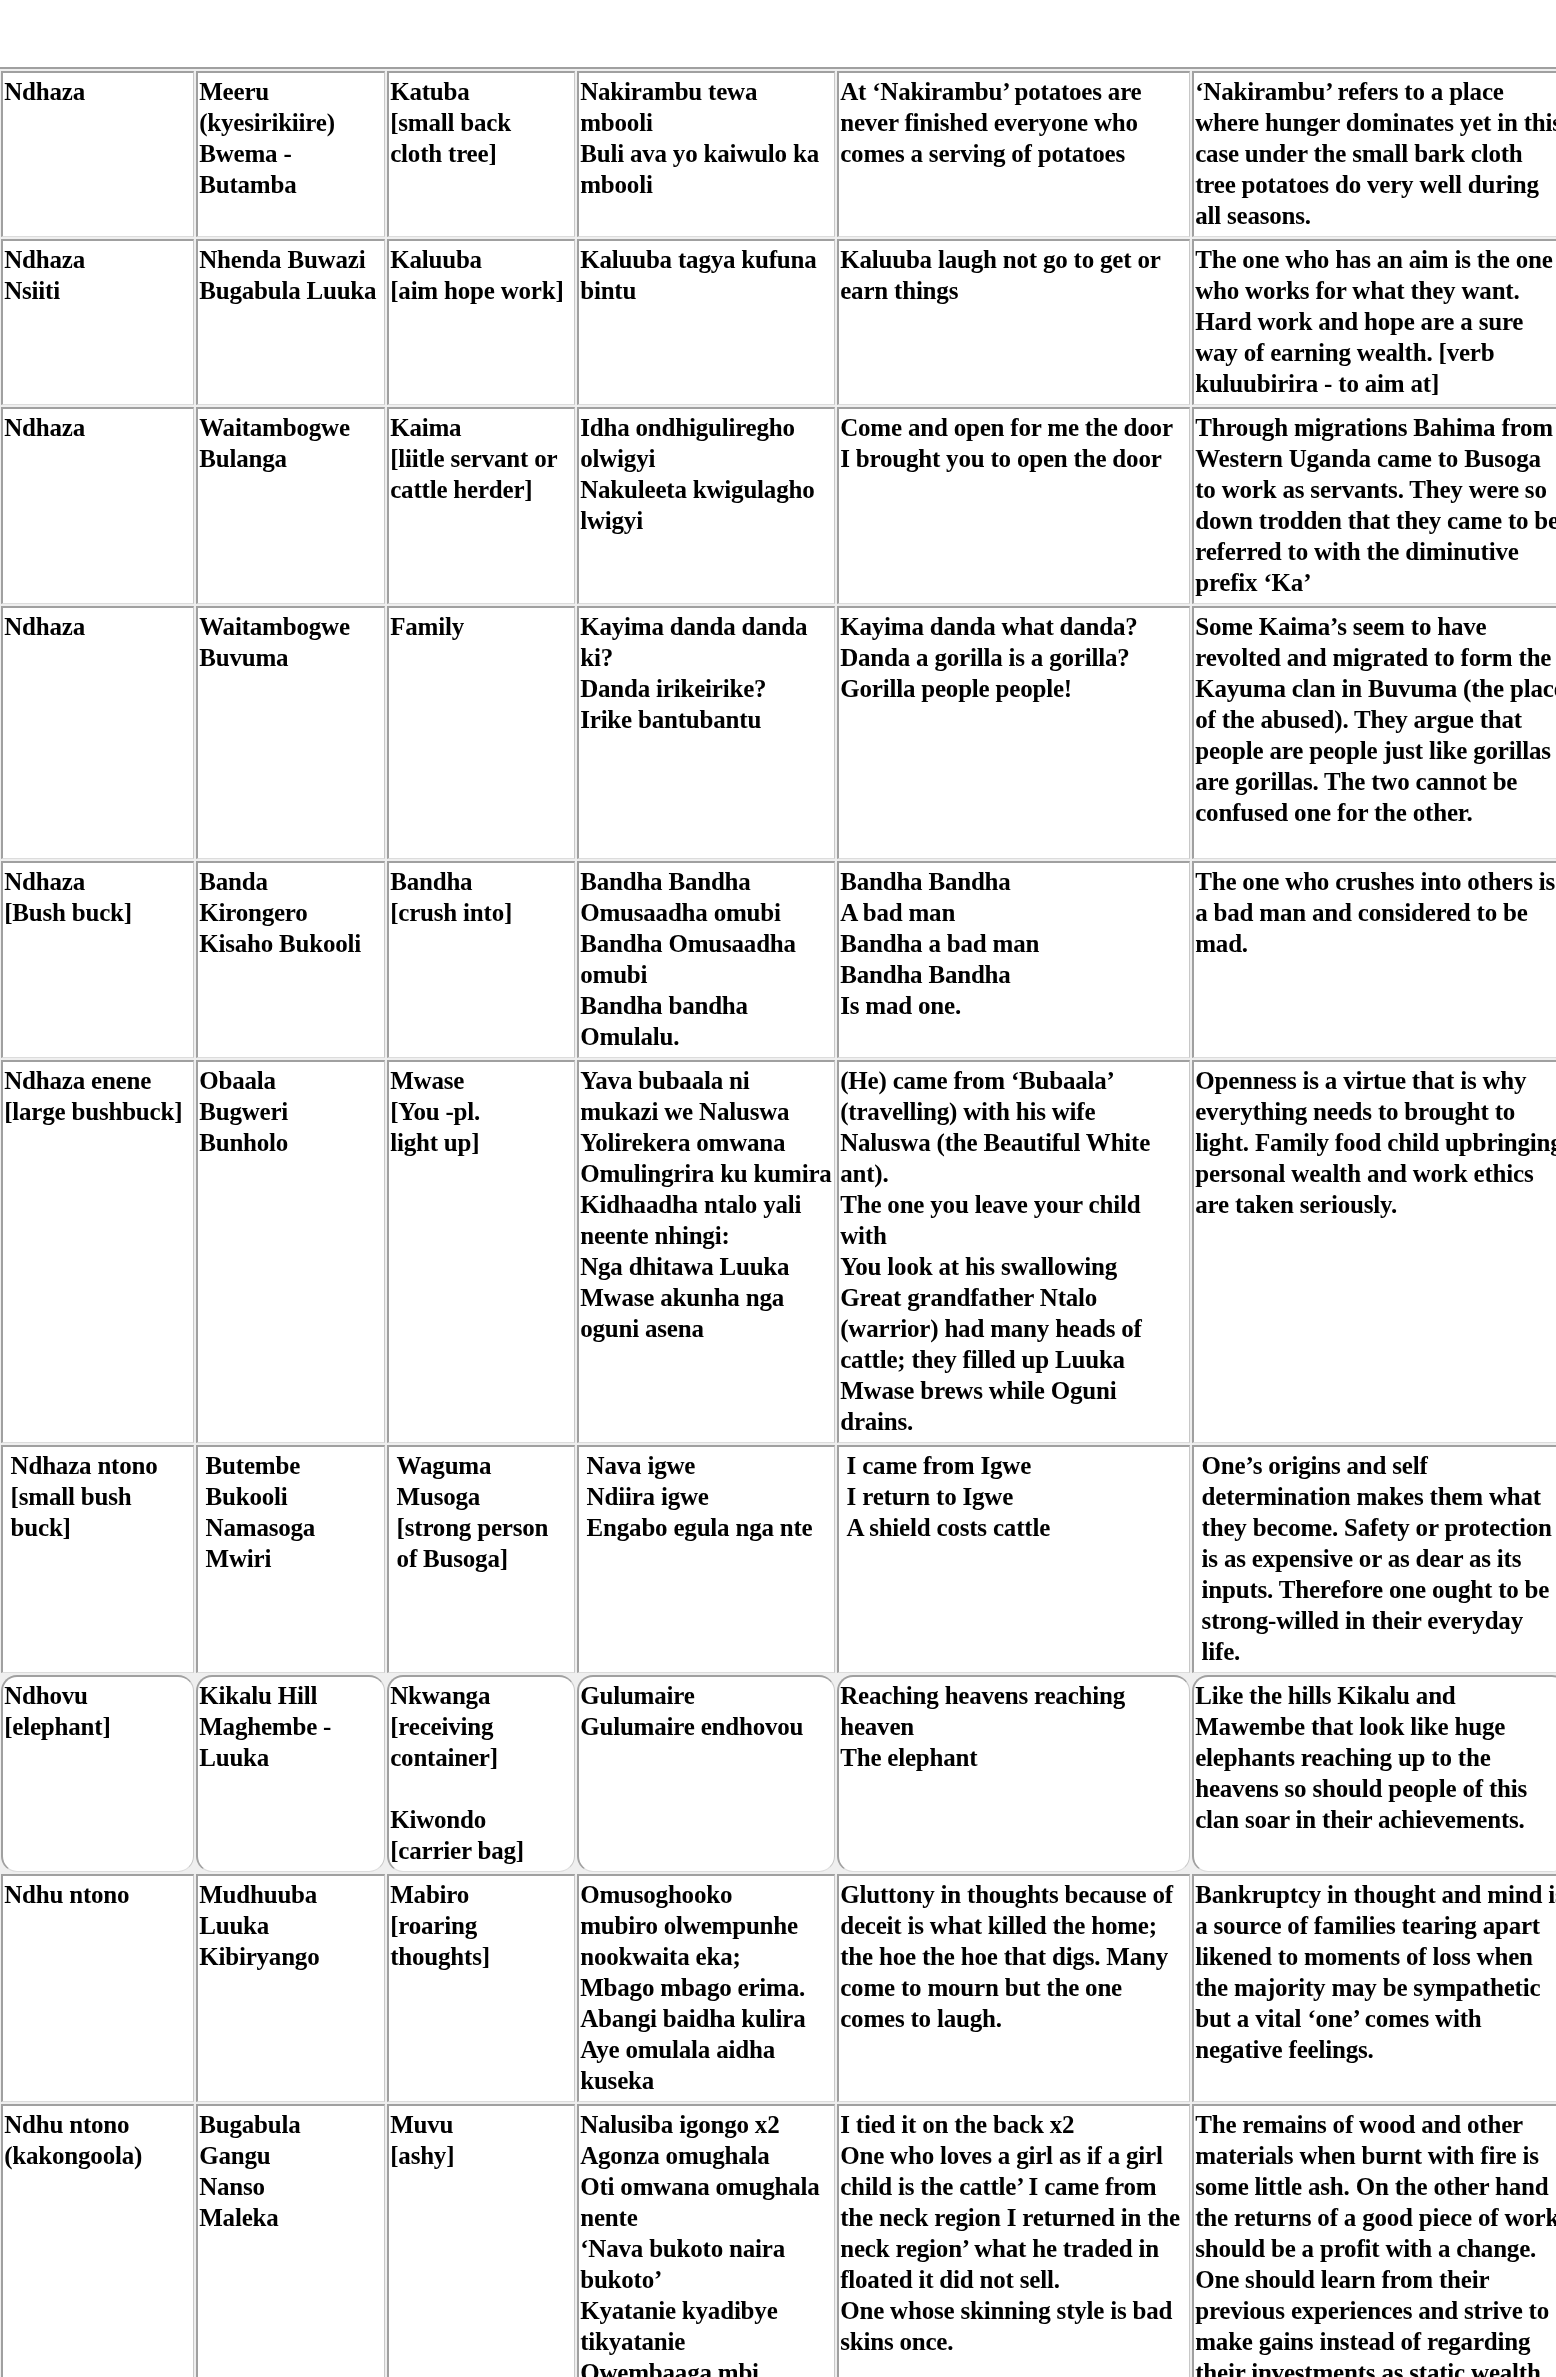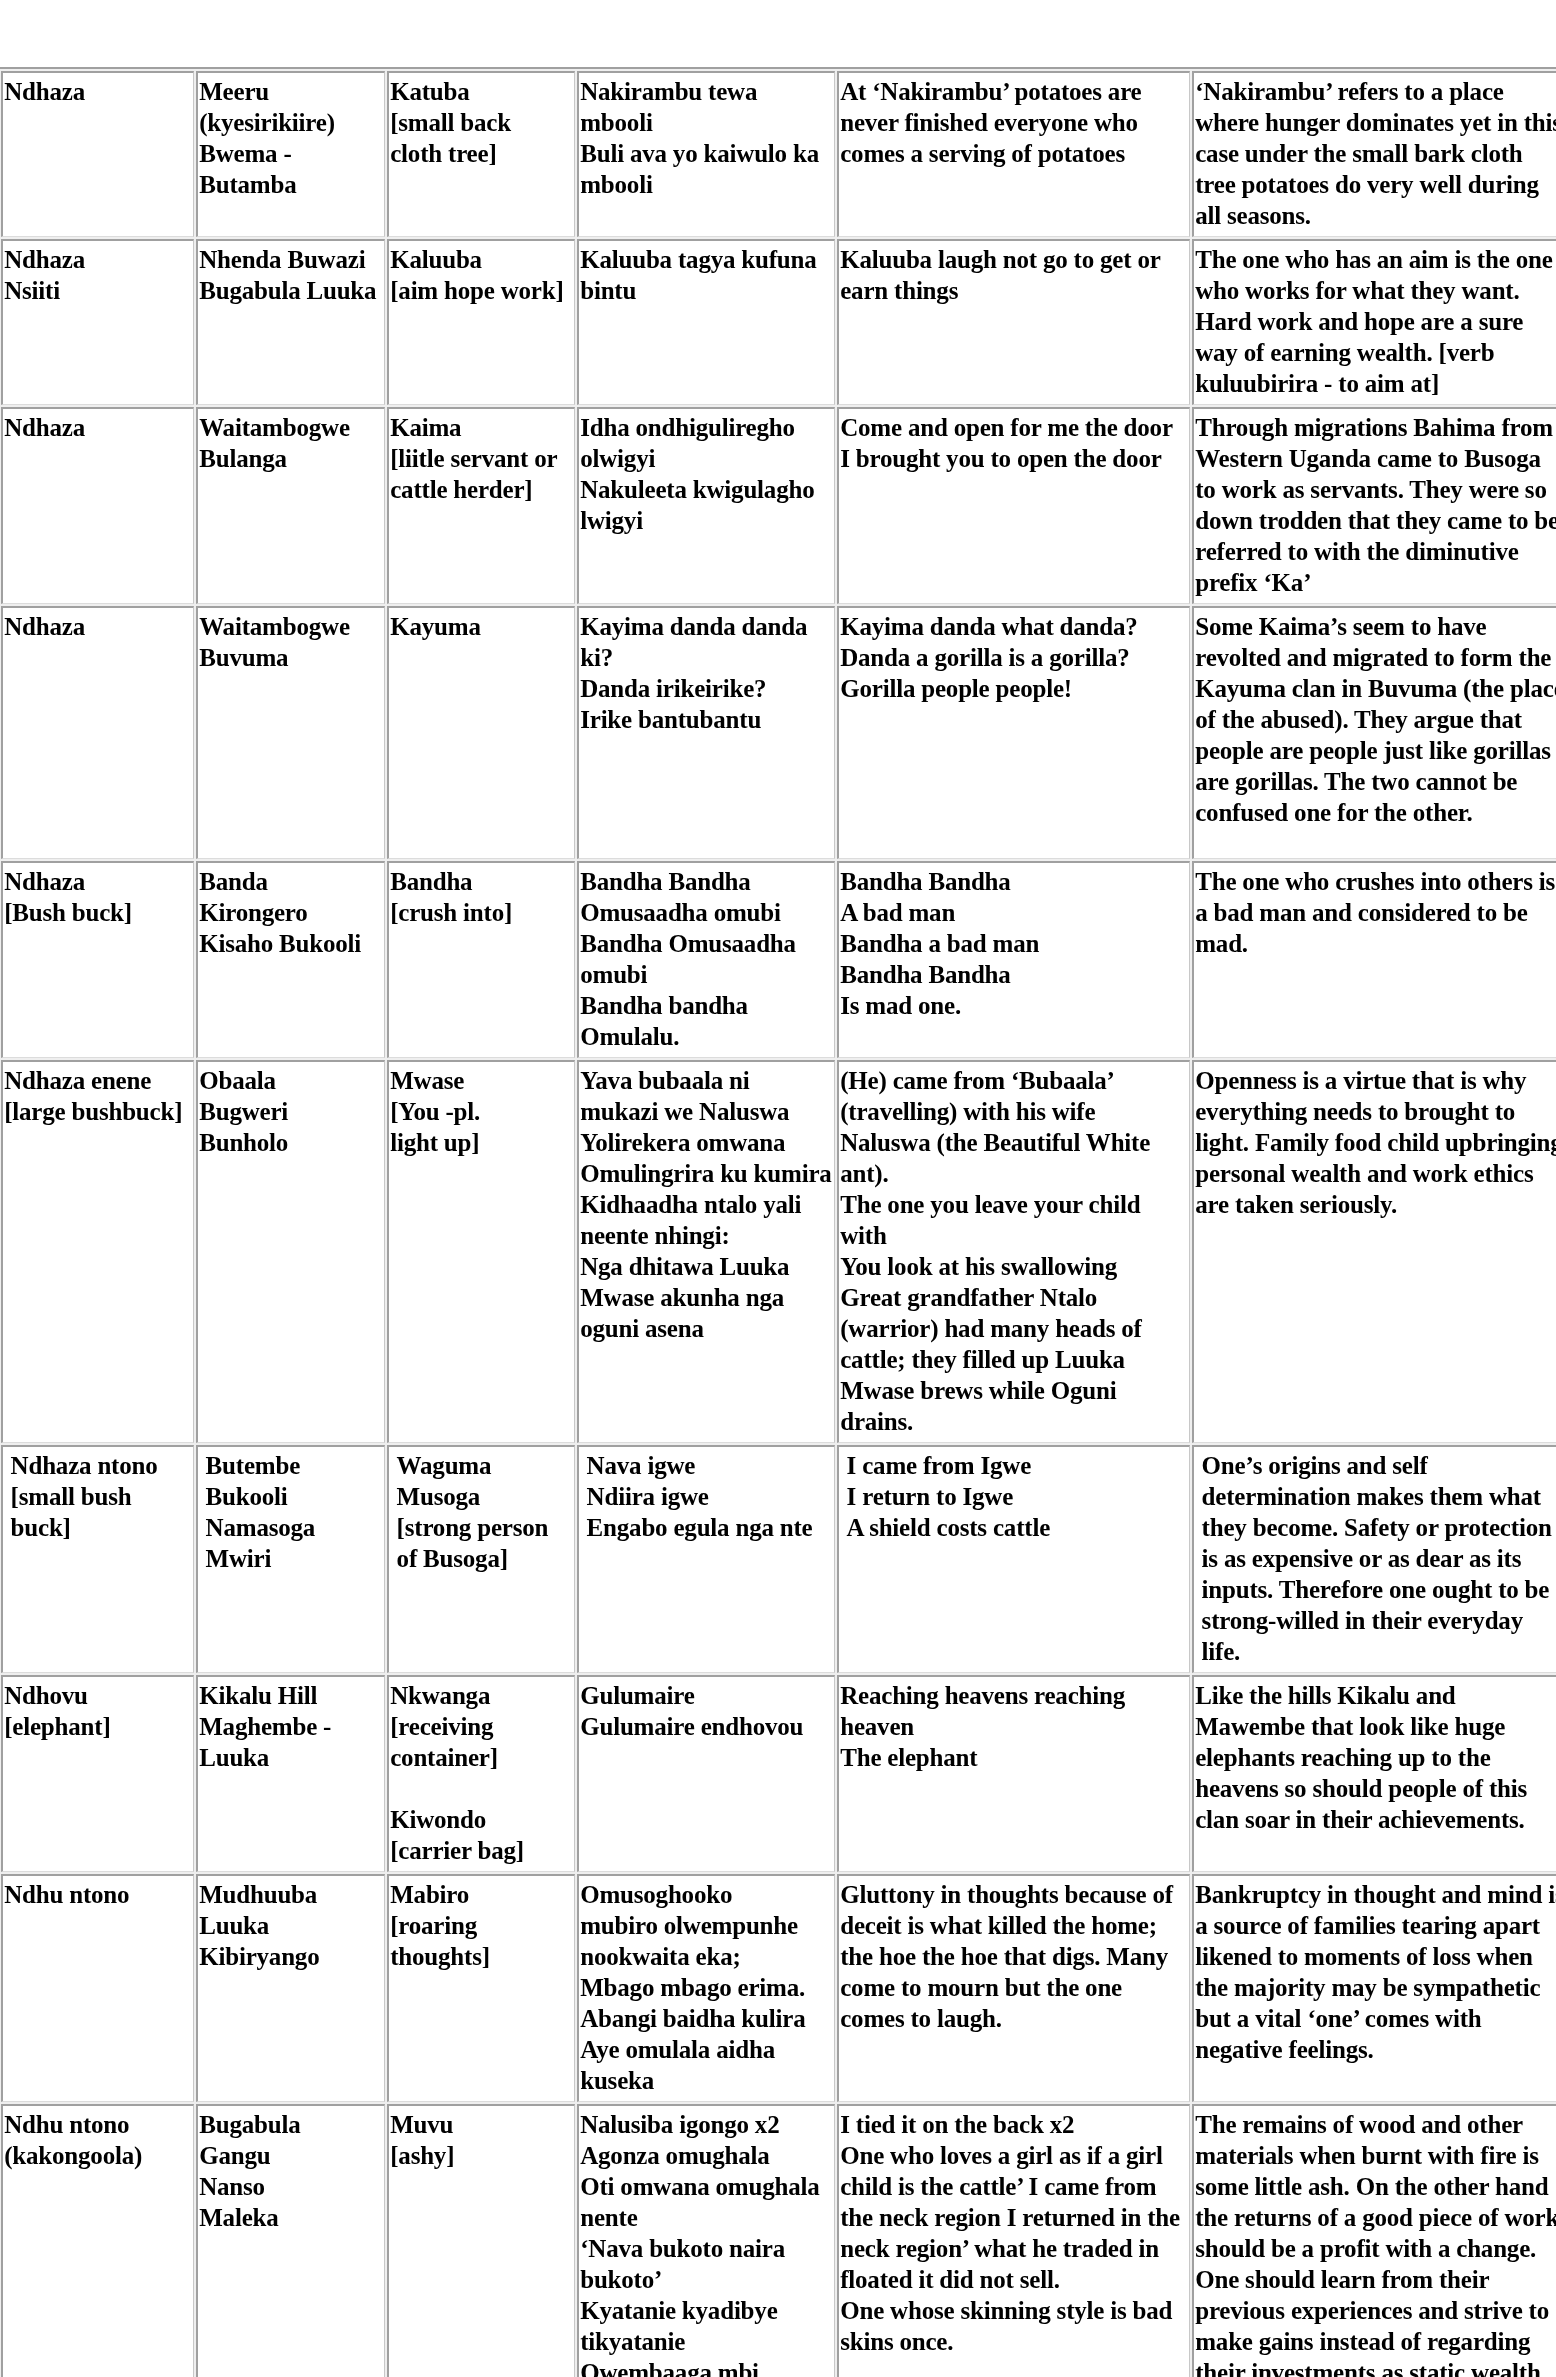--- a/index.html
+++ b/index.html
@@ -54,21 +54,21 @@
   col.c4 { width: 258px; }
   col.c5 { width: 353px; }
   col.c6 { width: 376px; }
   tr.r1 td { height: 151px; }
   tr.r2 td { height: 151px; }
   tr.r3 td { height: 178px; }
   tr.r4 td { height: 242px; }
   tr.r5 td { height: 178px; }
   tr.r6 td { height: 364px; }
   tr.r7 td { height: 212px; padding-left: 8px; }
-  tr.r8 td { height: 175px; }
+  tr.r8 td { height: 175px; border-radius: 16px; }
   tr.r9 td { height: 216px; }
   tr.r10 td { height: 304px; }
 </style>
 </head>
 <body>
 
 <div class="page">
   <table class="clan-table">
     <colgroup>
       <col class="c1">
@@ -119,21 +119,21 @@
 Nakuleeta kwigulagho
 lwigyi</td>
         <td>Come and open for me the door
 I brought you to open the door</td>
         <td>Through migrations Bahima from Western Uganda came to Busoga to work as servants. They were so down trodden that they came to be referred to with the  diminutive prefix ‘Ka’</td>
       </tr>
       <tr class="r4">
         <td>Ndhaza</td>
         <td>Waitambogwe
 Buvuma</td>
-        <td>Kayuma</td>
+        <td>Family</td>
         <td>Kayima danda danda
 ki?
 Danda irikeirike?
 Irike bantubantu</td>
         <td>Kayima danda what danda?
 Danda a gorilla is a gorilla?
 Gorilla people people!</td>
         <td>Some Kaima’s seem to have revolted and migrated to form the Kayuma clan in Buvuma (the place of the abused). They argue that people are people just like gorillas are gorillas. The two cannot be confused one for the other.</td>
       </tr>
       <tr class="r5">

